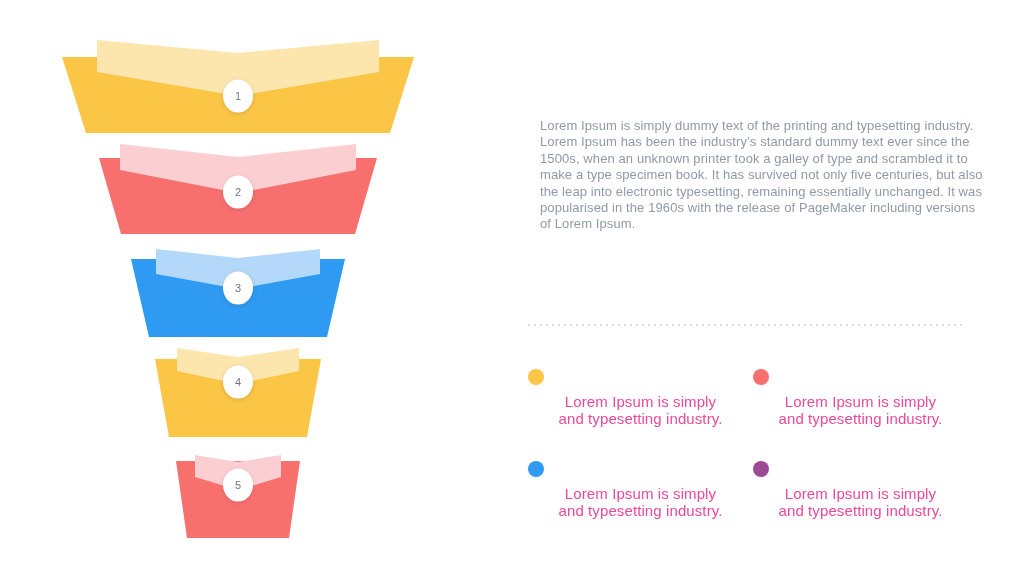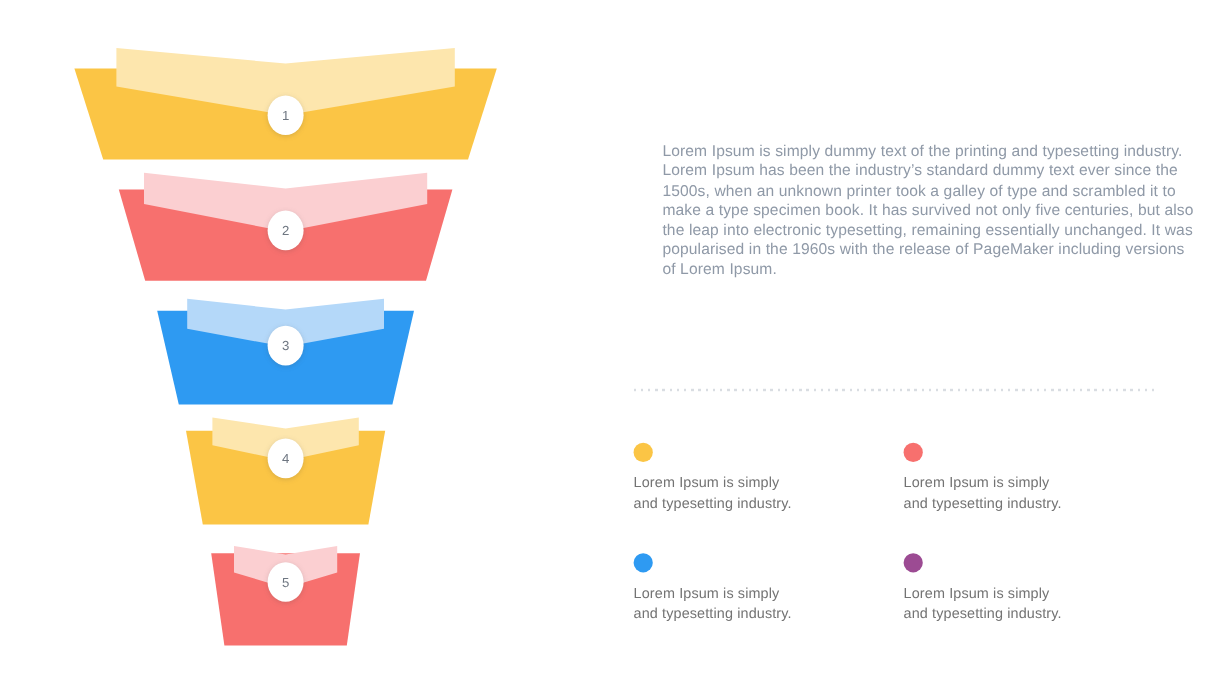--- a/index.html
+++ b/index.html
@@ -25,21 +25,21 @@
     left: 528px;
     top: 55px;
     margin: 0;
     font-size: 26px;
     font-weight: 500;
     letter-spacing: 0.3px;
     color: #3a4450;
   }
   .description {
     position: absolute;
-    left: 552px;
+    left: 540px;
     top: 118px;
     width: 448px;
     margin: 0;
     font-size: 13px;
     line-height: 16.4px;
     letter-spacing: 0.1px;
     color: #8f99a7;
   }
   .dotted-divider {
     position: absolute;
@@ -59,24 +59,25 @@
     row-gap: 34px;
   }
   .legend-dot {
     width: 16px;
     height: 16px;
     border-radius: 50%;
     margin-bottom: 9px;
     background: #ccc;
   }
   .legend-text {
-    font-size: 12px;
+    font-size: 15px;
     line-height: 16.5px;
     letter-spacing: 0.1px;
-    color: #737373;
+    color: #ec4899;
+    text-align: center;
   }
 </style>
 </head>
 <body>
 
 <div class="slide">
 
   <svg class="funnel-svg" width="480" height="576" viewBox="0 0 480 576">
       <polygon points="62,57 414,57 390,133 86,133" fill="#FBC545"></polygon>
       <polygon points="97,40 238,53 379,40 379,72 238,96 97,72" fill="#FDE6AD"></polygon>

